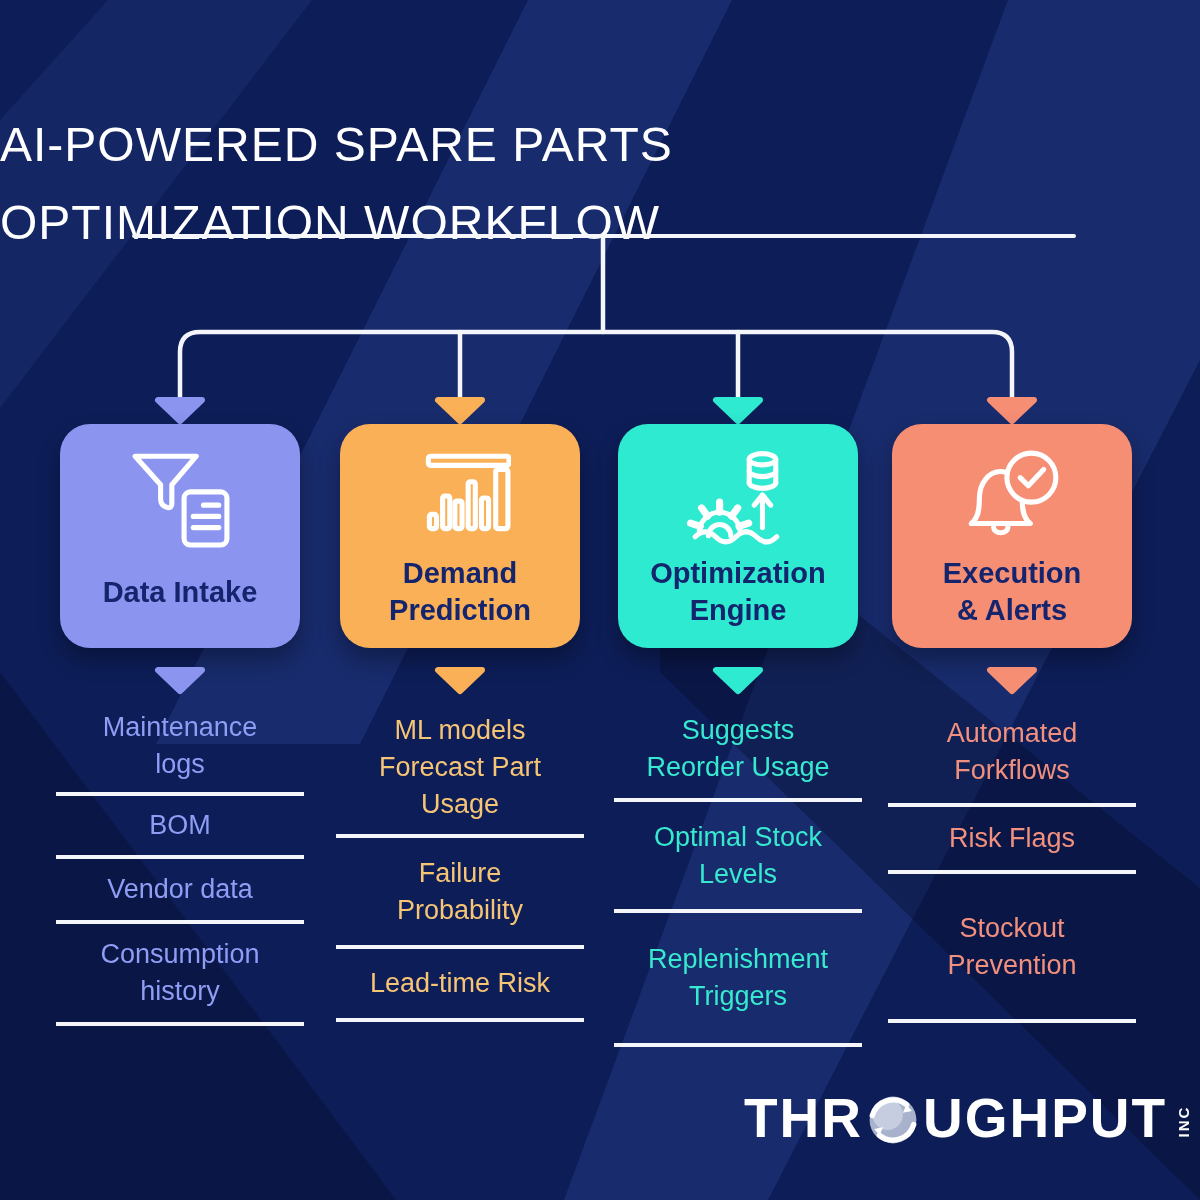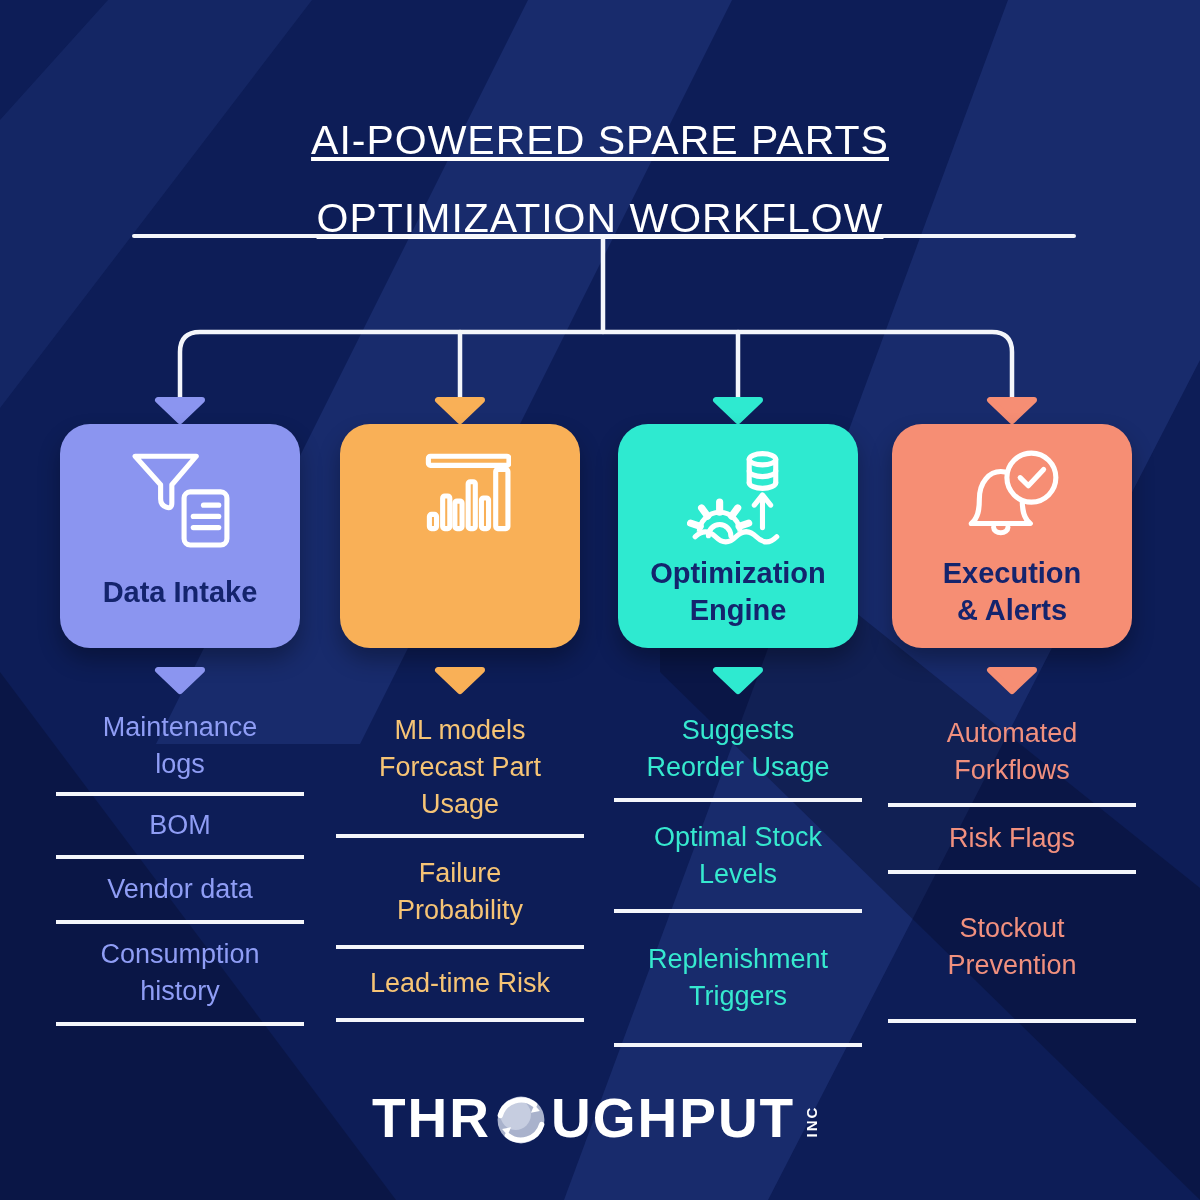--- a/index.html
+++ b/index.html
@@ -8,23 +8,23 @@
     background:#0d1d57;font-family:"Liberation Sans",sans-serif;
   }
   .bg-shape{position:absolute;inset:0;pointer-events:none;}
   .bg-s1{background:rgba(43,66,140,.40);clip-path:polygon(44% 0,61% 0,30% 62%,13% 62%);}
   .bg-s2{background:rgba(43,66,140,.40);clip-path:polygon(84% 0,100% 0,100% 30%,64% 100%,47% 100%);}
   .bg-s3{background:rgba(5,11,40,.35);clip-path:polygon(55% 38%,100% 74%,100% 100%,55% 56%);}
   .bg-s4{background:rgba(5,11,40,.35);clip-path:polygon(0 56%,33% 100%,0 100%);}
   .bg-s5{background:rgba(43,66,140,.25);clip-path:polygon(0 10%,9% 0,26% 0,0 34%);}
 
   .title{
-    position:absolute;top:74px;left:0;width:100%;text-align:center;
-    color:#ffffff;font-size:41px;line-height:78px;letter-spacing:1px;
-    font-weight:500;white-space:pre-line;text-decoration:underline;
+    position:absolute;top:74px;left:0;width:100%;
+    color:#ffffff;font-size:48px;line-height:78px;letter-spacing:1px;
+    font-weight:500;white-space:pre-line;
   }
   .title-underline{position:absolute;top:234px;left:132px;width:944px;height:4px;background:#f4f6fb;border-radius:2px;}
 
   .connectors{position:absolute;left:0;top:0;pointer-events:none;}
 
   .column{position:absolute;top:394px;width:250px;height:645px;}
   .arrow{position:absolute;left:50%;transform:translateX(-50%);width:58px;height:30px;}
   .arrow-top{top:2px;}
   .arrow-mid{top:272px;}
   .arrow path{fill:var(--accent);stroke:var(--accent);stroke-width:6;stroke-linejoin:round;}
@@ -45,21 +45,21 @@
 
   .list{position:absolute;top:306px;left:1px;width:248px;display:flex;flex-direction:column;}
   .list-item{
     display:flex;align-items:center;justify-content:center;text-align:center;
     font-size:27px;line-height:37px;color:var(--text);white-space:pre-line;
     border-bottom:4px solid #f4f6fb;box-sizing:border-box;
   }
 
   .footer{
     position:absolute;top:1088px;left:0;width:100%;
-    display:flex;align-items:center;justify-content:center;color:#ffffff;
+    display:flex;align-items:center;justify-content:flex-end;color:#ffffff;
   }
   .brand{font-size:55px;font-weight:bold;letter-spacing:2px;line-height:60px;}
   .globe{width:54px;height:54px;margin:4px 3px 0 3px;}
   .inc{font-size:15px;font-weight:bold;letter-spacing:2px;transform:rotate(-90deg);margin-left:1px;margin-top:6px;}
 </style>
 </head>
 <body>
 
 <div class="canvas">
 
@@ -114,20 +114,22 @@
     <div class="box">
       <svg class="box-icon" viewBox="0 0 100 100">
         <rect class="ln" x="19" y="10" width="79" height="9" rx="2"></rect>
         <rect class="ln" x="20" y="67" width="7" height="14" rx="2"></rect>
         <rect class="ln" x="33" y="49" width="7" height="32" rx="2"></rect>
         <rect class="ln" x="45" y="54" width="7" height="27" rx="2"></rect>
         <rect class="ln" x="58" y="35" width="7" height="46" rx="2"></rect>
         <rect class="ln" x="71" y="51" width="7" height="30" rx="2"></rect>
         <rect class="ln" x="85" y="23" width="12" height="58" rx="2"></rect>
       </svg>
+      <div class="box-label">Demand
+Prediction</div>
     </div>
     <svg class="arrow arrow-mid" viewBox="0 0 58 30">
       <path d="M7 4 H51 L29 25 Z"></path>
     </svg>
     <div class="list">
       <div class="list-item" style="height:138px">ML models
 Forecast Part
 Usage</div>
       <div class="list-item" style="height:111px">Failure
 Probability</div>

